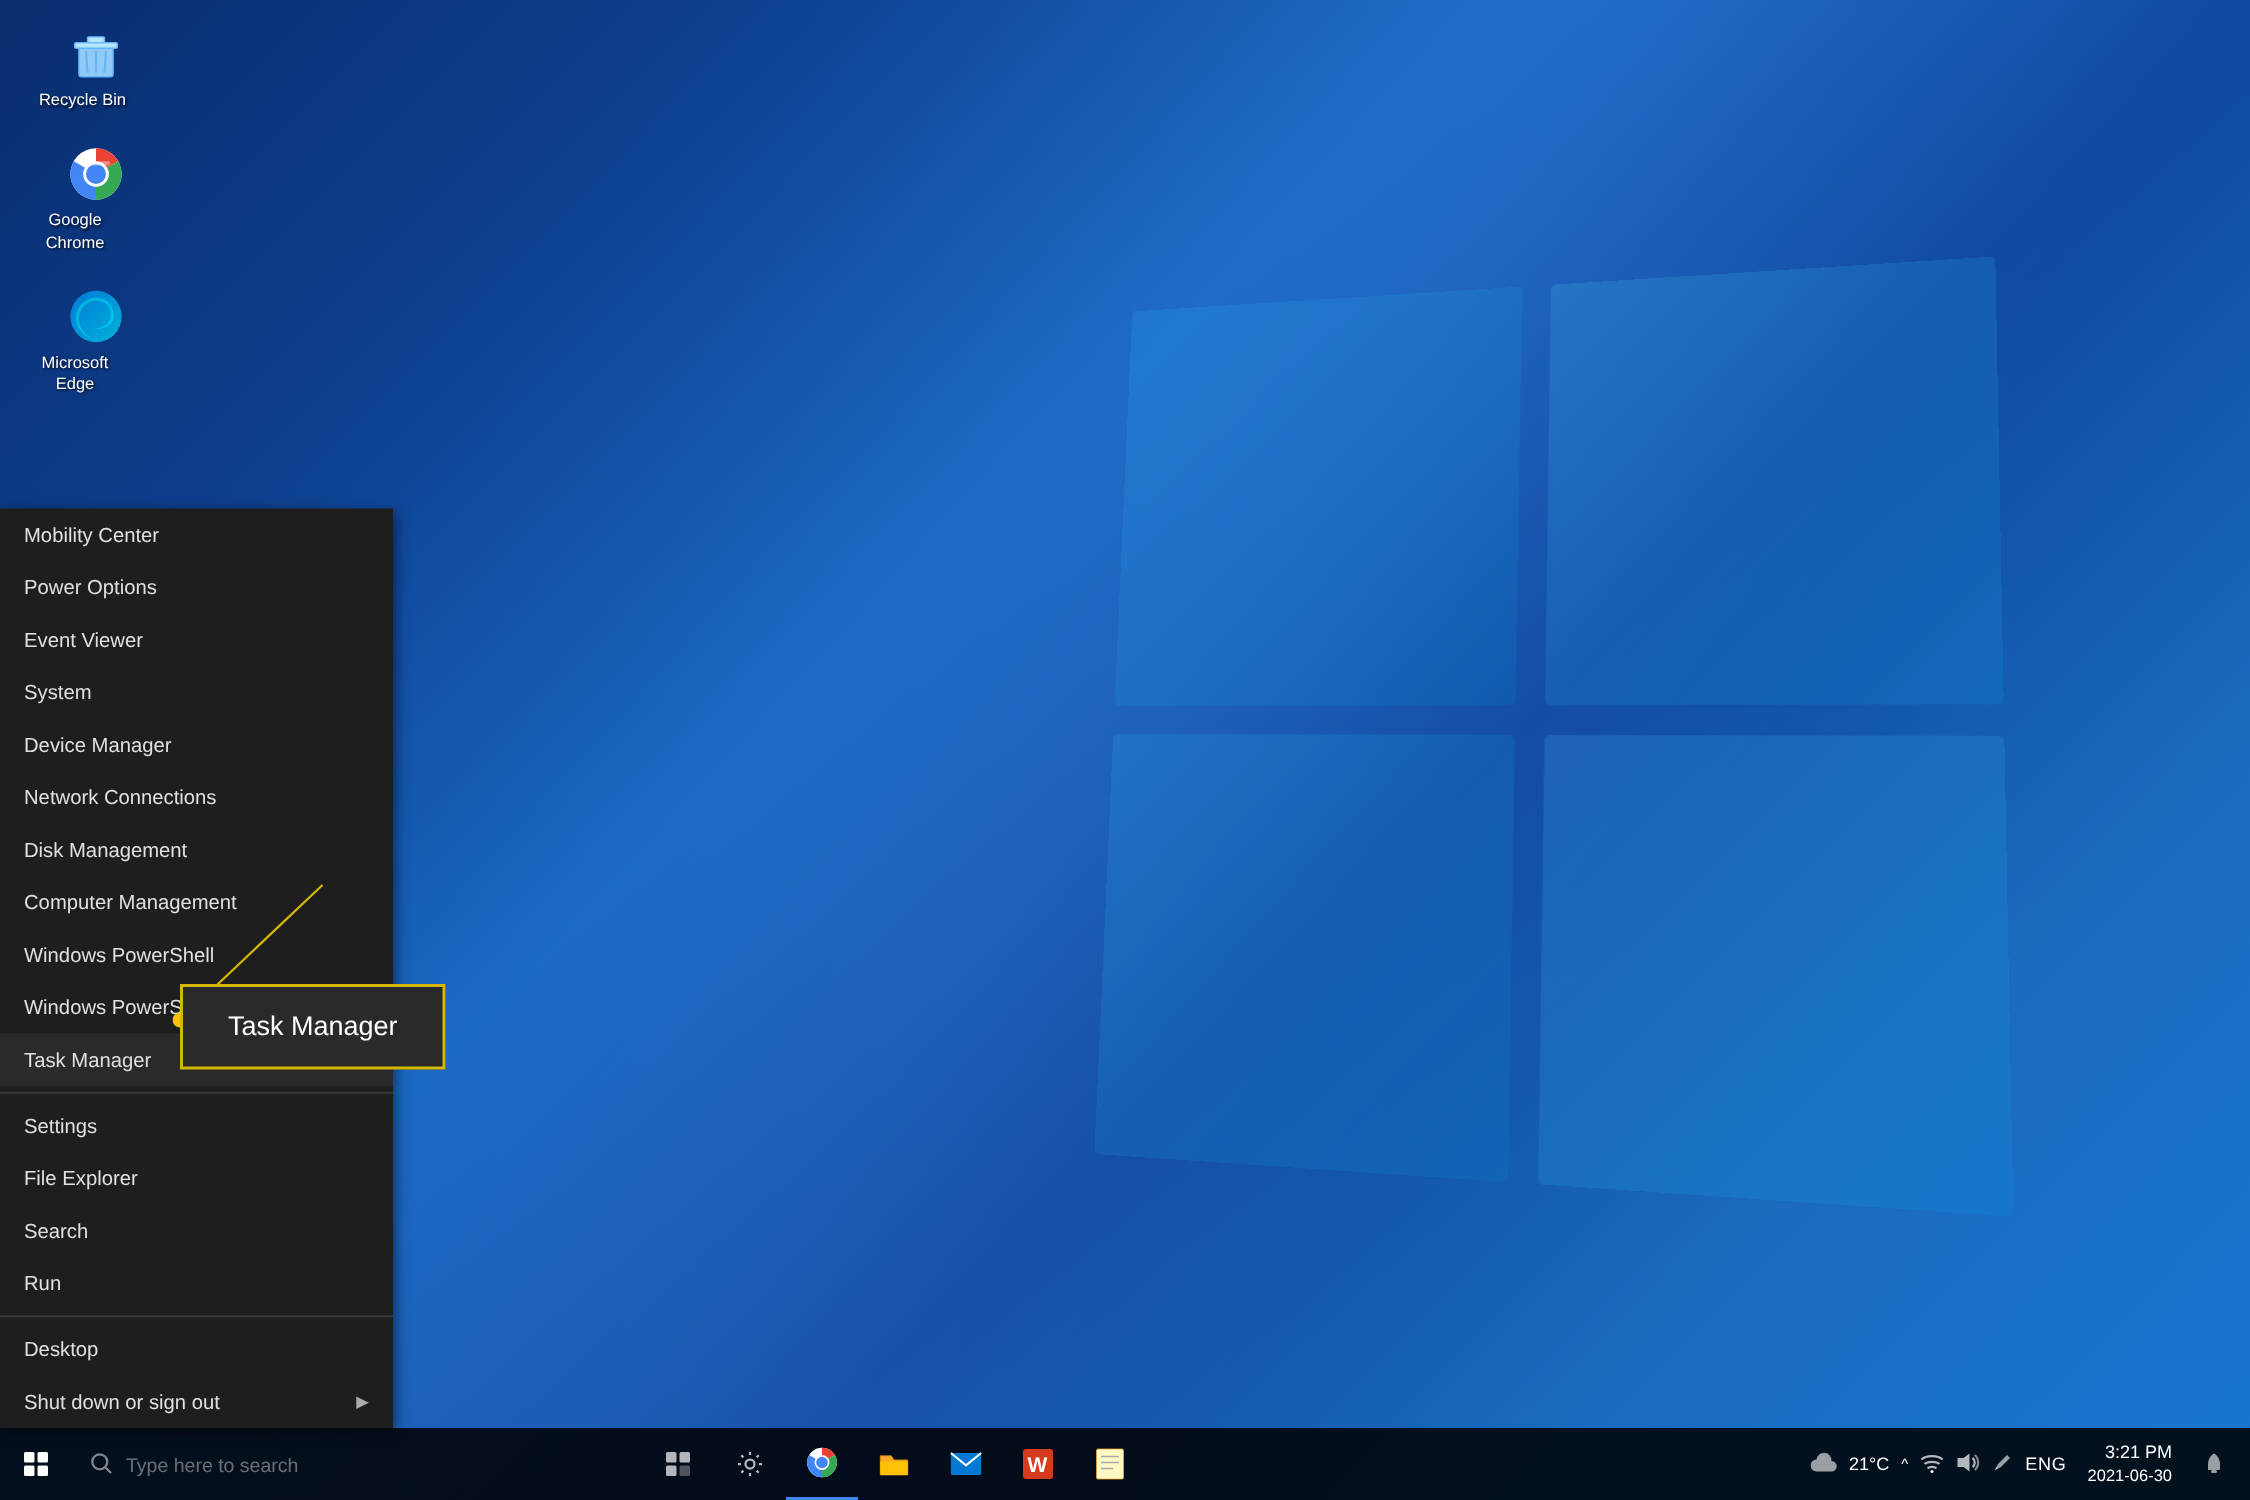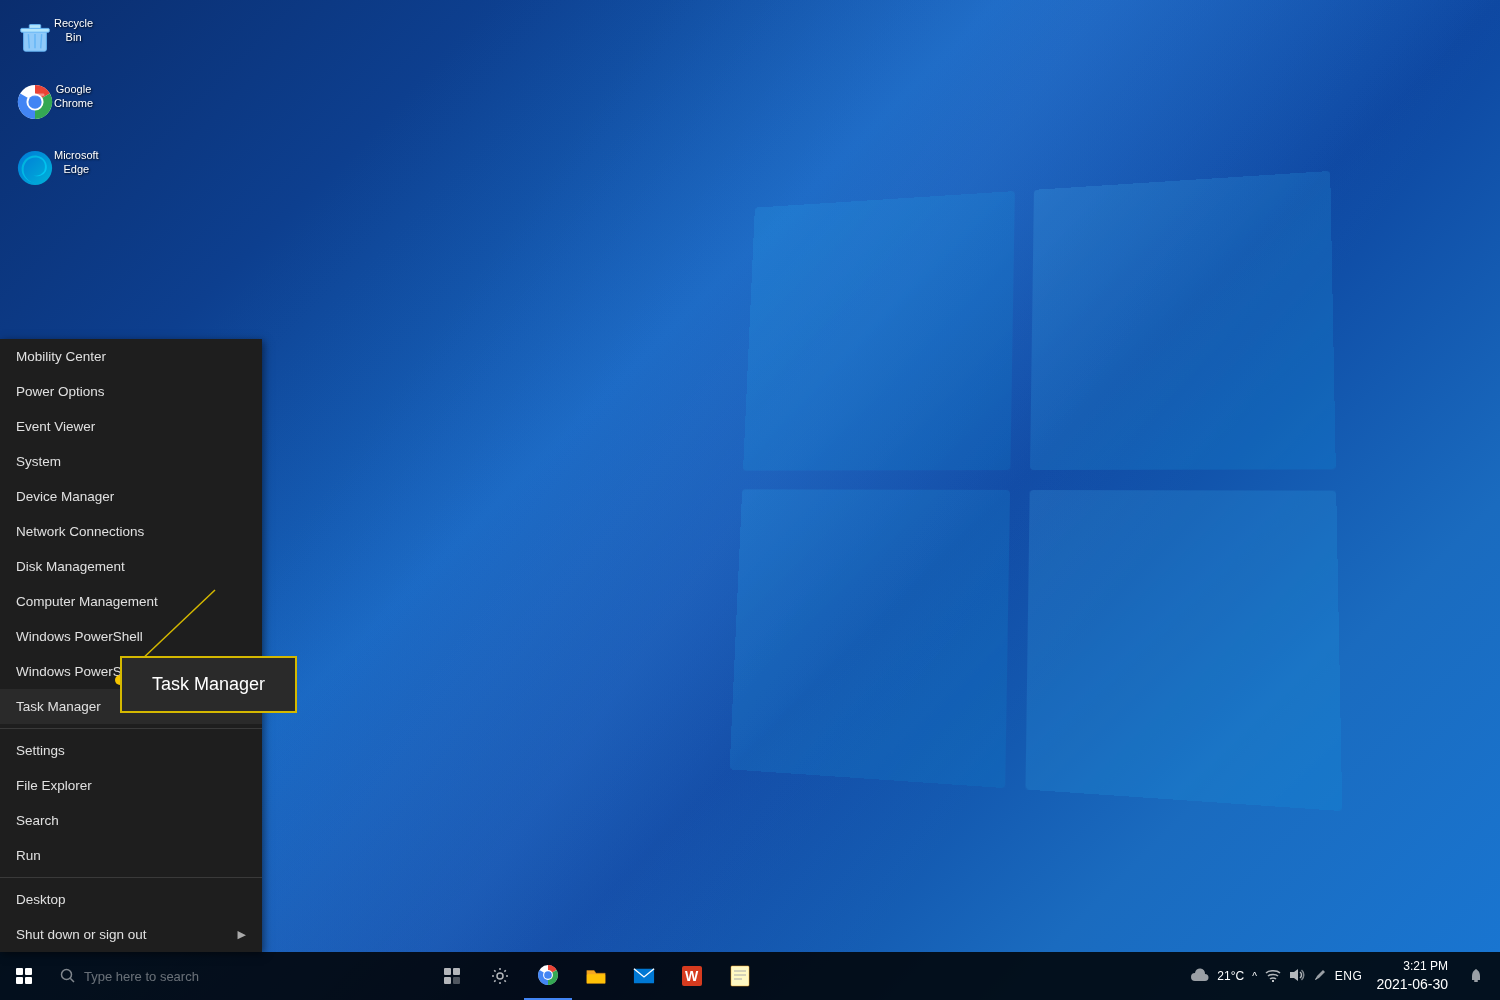--- a/index.html
+++ b/index.html
@@ -64,22 +64,22 @@
       position: absolute;
       top: 10px;
       left: 10px;
       display: flex;
       flex-direction: column;
       gap: 10px;
     }
 
     .desktop-icon {
       display: flex;
-      flex-direction: row;
-      align-items: flex-start;
+      flex-direction: column;
+      align-items: flex-end;
       width: 80px;
       padding: 6px;
       cursor: pointer;
       border-radius: 4px;
     }
 
     .desktop-icon .icon-img {
       width: 40px;
       height: 40px;
       margin-bottom: 4px;
@@ -499,21 +499,21 @@
         <svg width="14" height="14" viewBox="0 0 14 14" fill="none">
           <path d="M2 12 L4 8 L10 2 L12 4 L6 10 Z" fill="rgba(255,255,255,0.6)"></path>
           <path d="M2 12 L4 11 L3 10 Z" fill="rgba(255,255,255,0.6)"></path>
         </svg>
       </div>
 
       <span class="sys-icon" style="font-size:12px; letter-spacing:0.5px;">ENG</span>
 
       <div class="taskbar-clock">
         <div style="font-size:12px;">3:21 PM</div>
-        <div style="font-size:14px;">2021-06-30</div>
+        <div style="font-size:11px;">2021-06-30</div>
       </div>
 
       <div class="notification-btn">
         <svg width="16" height="16" viewBox="0 0 16 16" fill="none">
           <path d="M8 1 C8 1 4 3 4 8 L4 12 L12 12 L12 8 C12 3 8 1 8 1 Z" fill="rgba(255,255,255,0.6)"></path>
           <rect x="6" y="12" width="4" height="2" rx="1" fill="rgba(255,255,255,0.6)"></rect>
         </svg>
       </div>
     </div>
   </div>

